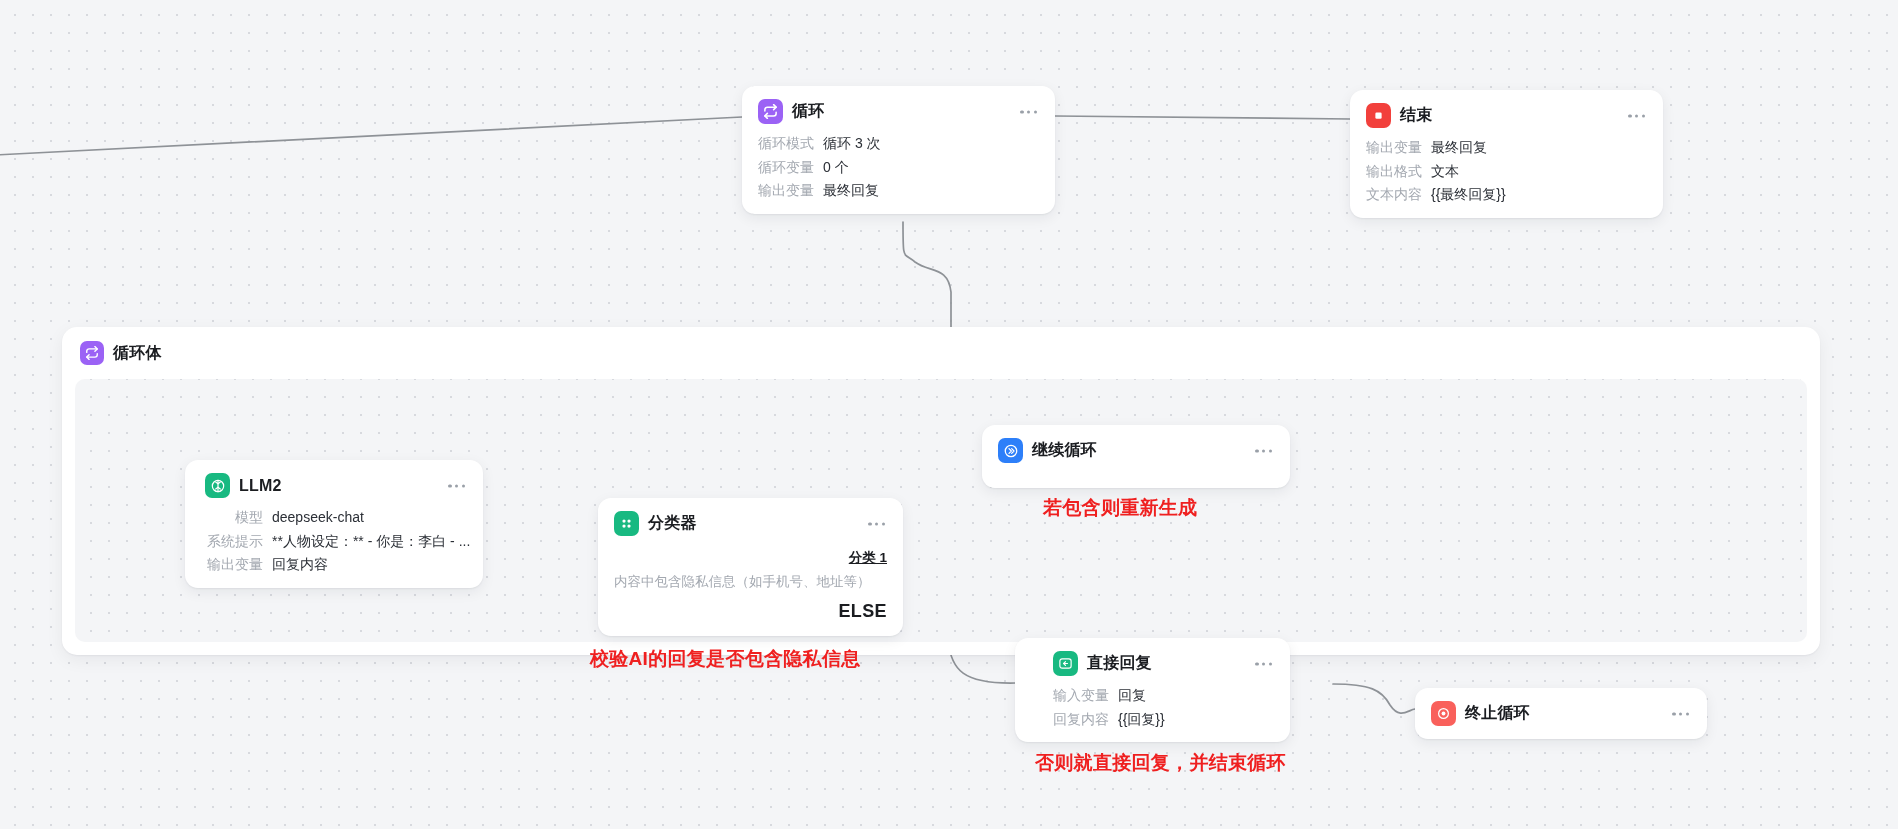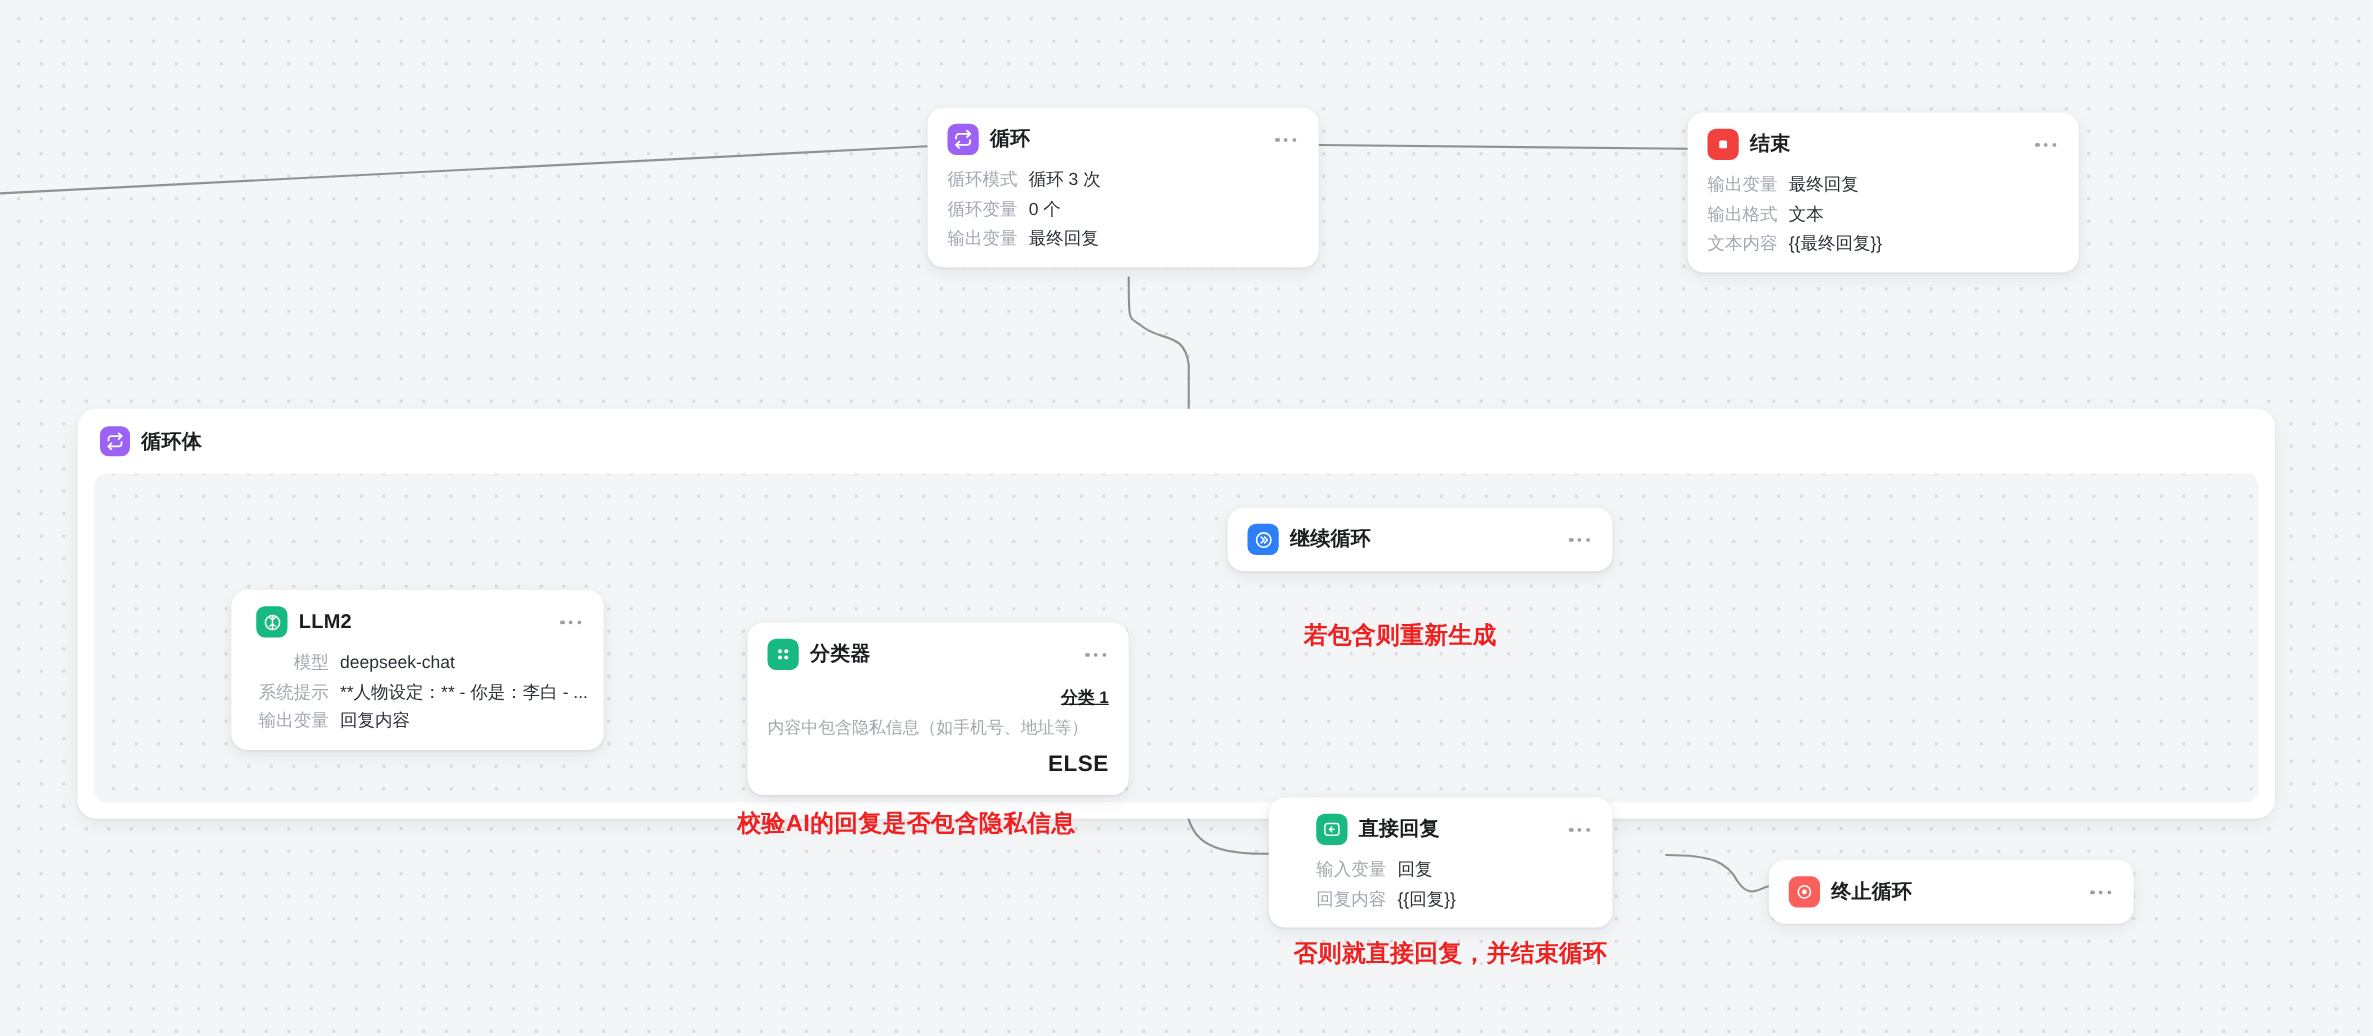--- a/index.html
+++ b/index.html
@@ -227,21 +227,21 @@
           <path d="M3 11V9a4 4 0 0 1 4-4h14"></path>
           <polyline points="7,23 3,19 7,15"></polyline>
           <path d="M21 13v2a4 4 0 0 1-4 4H3"></path>
         </svg>
       </span>
       <span class="node-title">循环体</span>
     </div>
     <div id="loop-body-inner"></div>
   </div>
 
-  <div class="node" id="node-llm2" style="left:185px; top:472px; width:298px;padding-left:20px;">
+  <div class="node" id="node-llm2" style="left:185px; top:460px; width:298px;padding-left:20px;">
     <div class="node-head">
       <span class="node-icon" style="background:#18b981;">
         <svg width="16" height="16" viewBox="0 0 24 24" fill="none" stroke="#ffffff" stroke-width="1.8" stroke-linecap="round" stroke-linejoin="round">
           <circle cx="12" cy="12" r="8.5"></circle>
           <path d="M12 3.5v17"></path>
           <path d="M12 8.5 8.5 6"></path>
           <path d="M12 8.5 15.5 6"></path>
           <path d="M12 14l-3.5 2.5"></path>
           <path d="M12 14l3.5 2.5"></path>
         </svg>
@@ -286,21 +286,21 @@
           <i></i>
       </span>
     </div>
     <div class="branch">
       <div class="branch-name">分类 1</div>
       <div class="branch-desc">内容中包含隐私信息（如手机号、地址等）</div>
     </div>
     <div class="branch-else">ELSE</div>
   </div>
 
-  <div class="node" id="node-continue" style="left:982px; top:406px; width:308px; padding-bottom:13px;">
+  <div class="node" id="node-continue" style="left:982px; top:425px; width:308px; padding-bottom:25px;">
     <div class="node-head">
       <span class="node-icon" style="background:#2d7ff9;">
         <svg width="16" height="16" viewBox="0 0 24 24" fill="none" stroke="#ffffff" stroke-width="1.9" stroke-linecap="round" stroke-linejoin="round">
           <circle cx="12" cy="12" r="8.6"></circle>
           <polyline points="9,8.5 12.5,12 9,15.5"></polyline>
           <polyline points="13,8.5 16.5,12 13,15.5"></polyline>
         </svg>
       </span>
       <span class="node-title">继续循环</span>
       <span class="dots">

